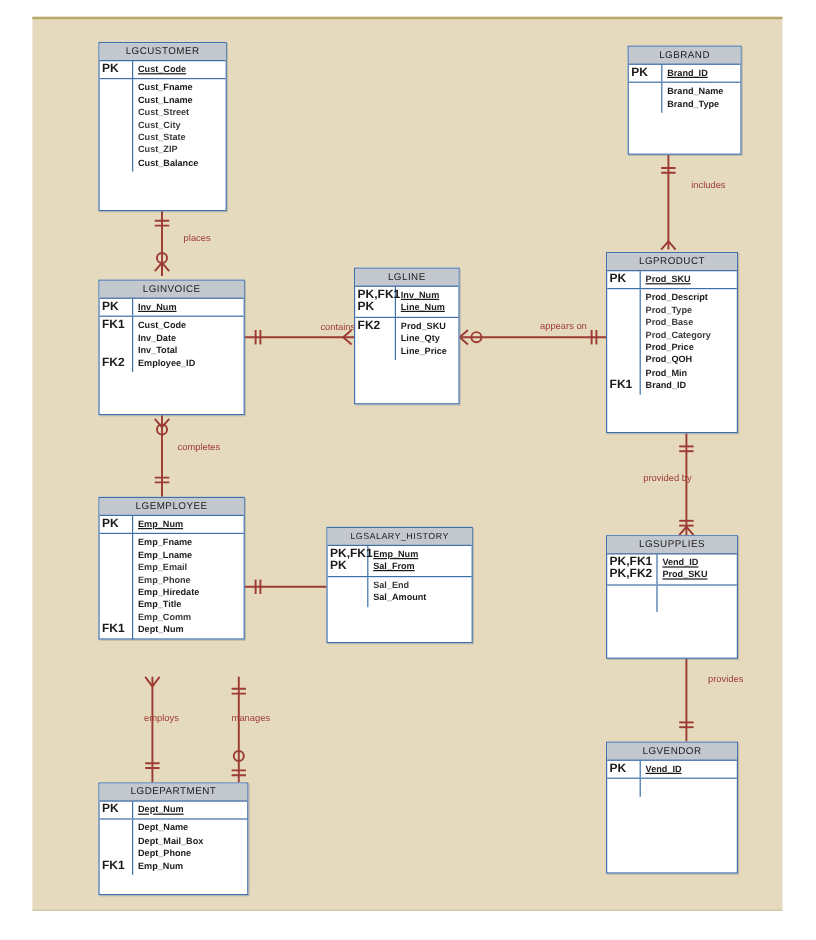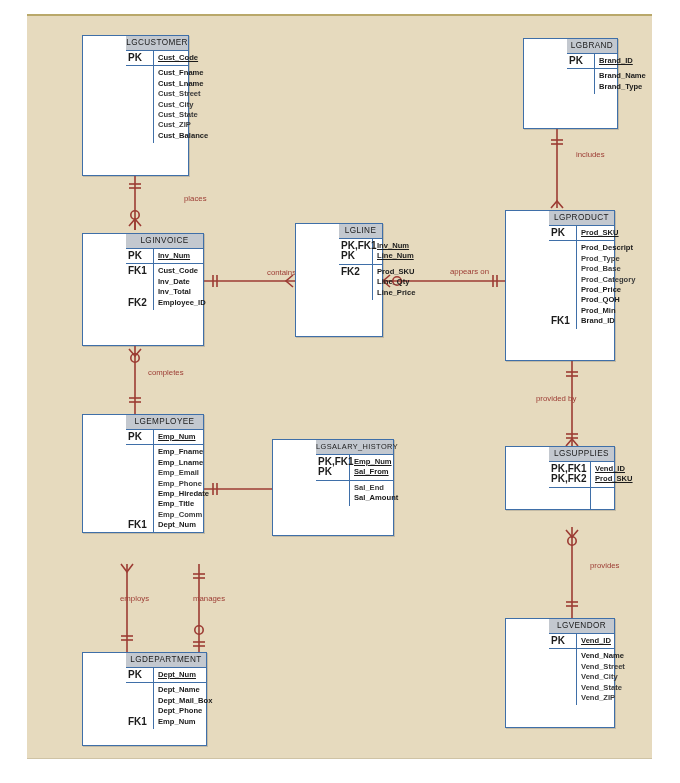--- a/index.html
+++ b/index.html
@@ -23,21 +23,20 @@
     border-bottom:1px solid #cfc3a5;
     overflow:hidden;
   }
   
   .entity{
     position:absolute;
     background:#ffffff;
     border:1.4px solid #3f6fa8;
     box-shadow:1px 1px 0 rgba(90,90,90,.25);
     box-sizing:border-box;
-    padding-left:43px;
   }
   .ent-title{
     background:#c3c8cf;
     border-bottom:1.4px solid #3f6fa8;
     text-align:center;
     font-size:8.2px;
     letter-spacing:.4px;
     color:#1b1b1b;
     padding:2px 0 2px 0;
     line-height:10px;
@@ -145,21 +144,21 @@
       <line x1="94" y1="624" x2="106" y2="624"></line>
 
       <line x1="172" y1="548" x2="172" y2="636"></line>
       <line x1="166" y1="558" x2="178" y2="558"></line>
       <line x1="166" y1="562" x2="178" y2="562"></line>
       <circle cx="172" cy="614" r="4.2"></circle>
       <line x1="166" y1="626" x2="178" y2="626"></line>
       <line x1="166" y1="630" x2="178" y2="630"></line>
     </svg>
 
-    <div class="rel-label" style="left:85px;top:178px;margin-left:31px;">places</div>
+    <div class="rel-label" style="left:85px;top:178px;">places</div>
     <div class="rel-label" style="left:508px;top:134px;">includes</div>
     <div class="rel-label" style="left:199px;top:252px;">contains</div>
     <div class="rel-label" style="left:382px;top:251px;">appears on</div>
     <div class="rel-label" style="left:80px;top:352px;">completes</div>
     <div class="rel-label" style="left:206px;top:461px;">has</div>
     <div class="rel-label" style="left:468px;top:378px;">provided by</div>
     <div class="rel-label" style="left:522px;top:545px;">provides</div>
     <div class="rel-label" style="left:52px;top:578px;">employs</div>
     <div class="rel-label" style="left:125px;top:578px;">manages</div>
 
@@ -347,21 +346,21 @@
           <div class="row spacer">&nbsp;</div>
           <div class="row spacer">&nbsp;</div>
         </div>
         <div class="attrcol">
           <div class="row plain">Sal_End</div>
           <div class="row bold">Sal_Amount</div>
         </div>
       </div>
     </div>
 
-    <div class="entity" style="left:478px;top:430px;width:110px;height:64px;">
+    <div class="entity" style="left:478px;top:430px;width:110px;height:103px;">
       <div class="ent-title">LGSUPPLIES</div>
       <div class="sect">
         <div class="keycol" style="width:42px;flex:0 0 42px;">
           <div class="row">PK,FK1</div>
           <div class="row">PK,FK2</div>
         </div>
         <div class="attrcol">
           <div class="row pkrow">Vend_ID</div>
           <div class="row pkrow">Prod_SKU</div>
         </div>
@@ -382,27 +381,20 @@
         <div class="keycol">
           <div class="row">PK</div>
         </div>
         <div class="attrcol">
           <div class="row pkrow">Vend_ID</div>
         </div>
       </div>
       <div class="sect">
         <div class="keycol">
           <div class="row spacer">&nbsp;</div>
-        </div>
-        <div class="attrcol">
-          <div class="row bold">Vend_Name</div>
-          <div class="row plain">Vend_Street</div>
-          <div class="row plain">Vend_City</div>
-          <div class="row plain">Vend_State</div>
-          <div class="row plain">Vend_ZIP</div>
         </div>
       </div>
     </div>
 
     <div class="entity" style="left:55px;top:636px;width:125px;height:94px;">
       <div class="ent-title">LGDEPARTMENT</div>
       <div class="sect">
         <div class="keycol">
           <div class="row">PK</div>
         </div>

